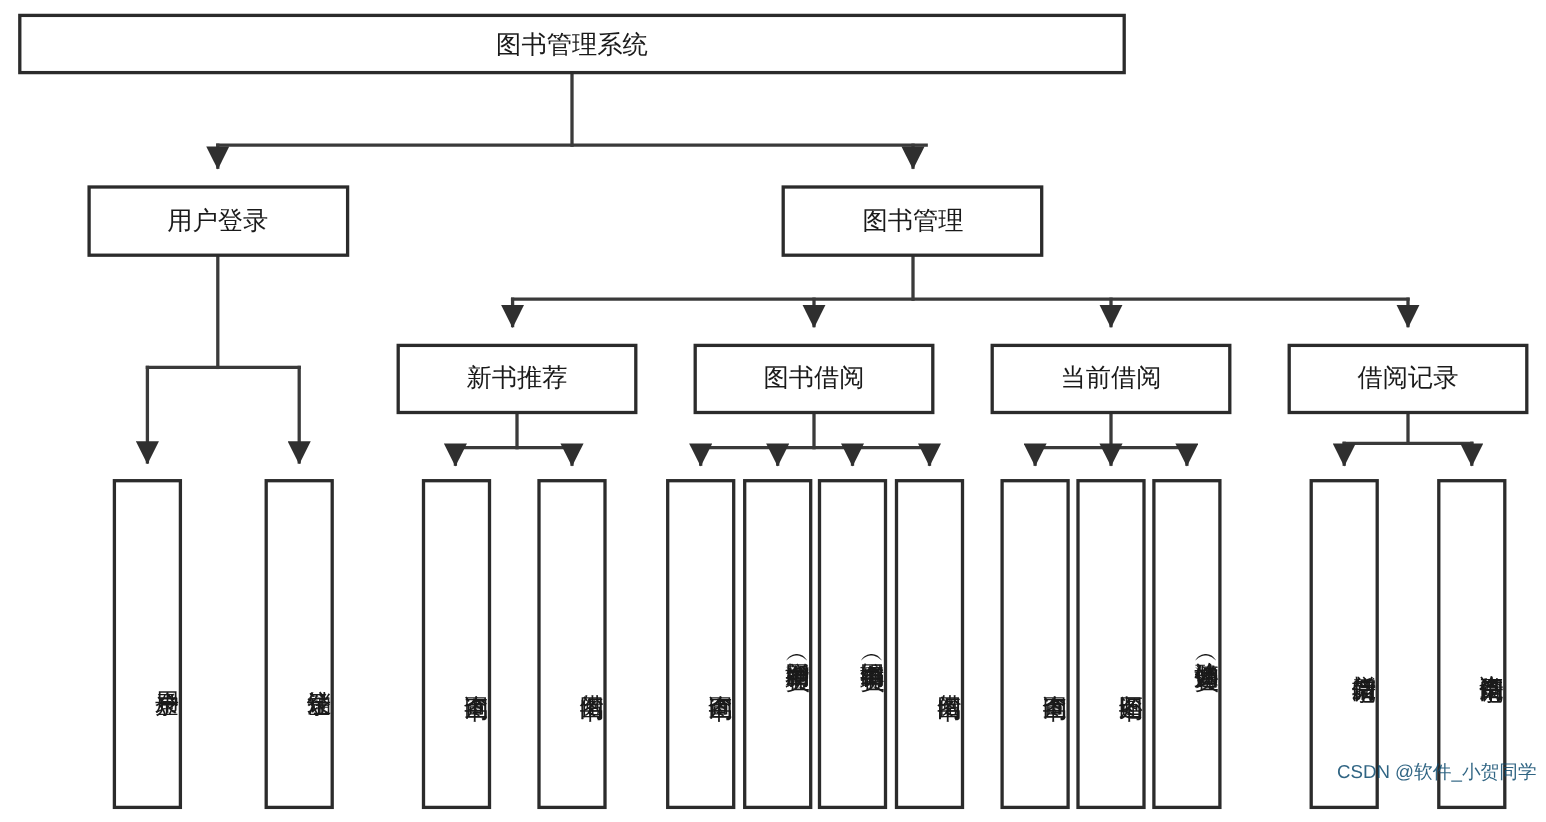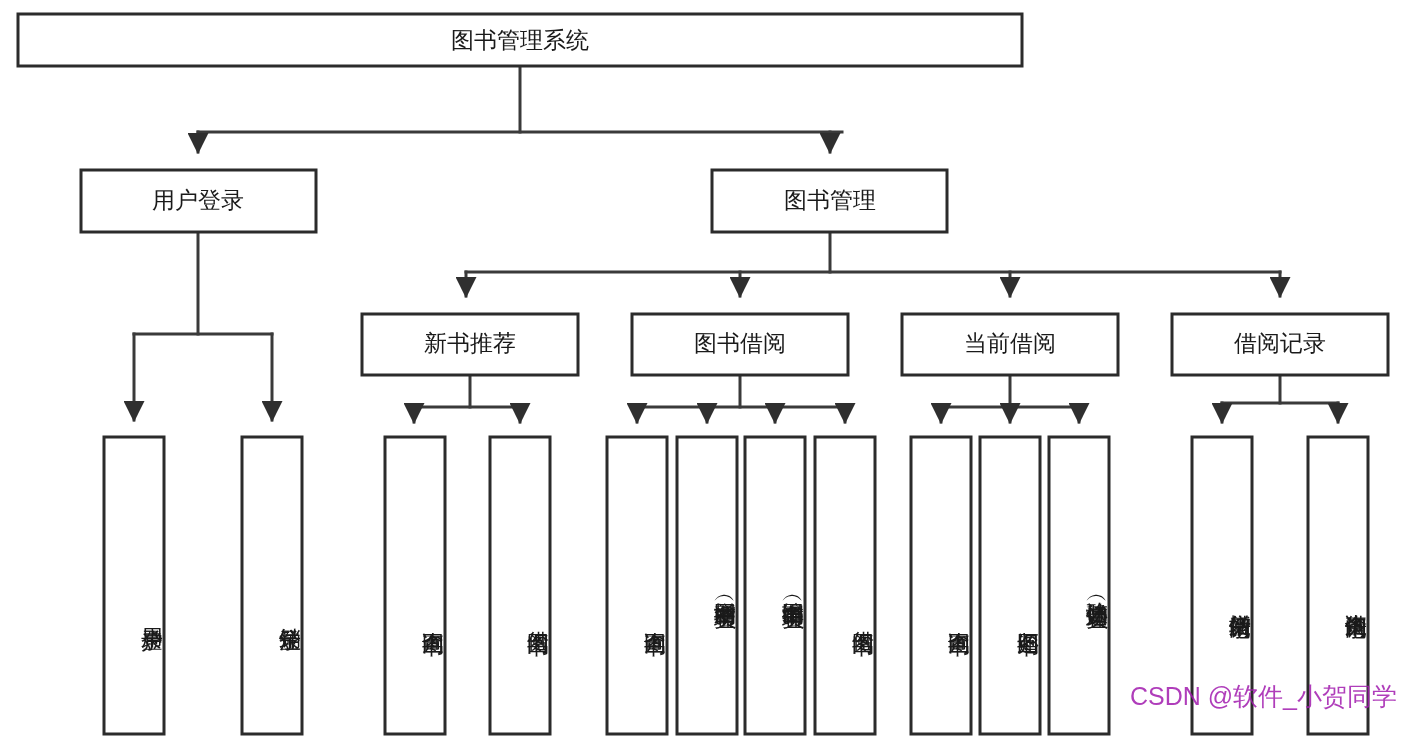--- a/index.html
+++ b/index.html
@@ -23,21 +23,21 @@
     font-family:"Liberation Sans","DejaVu Sans",sans-serif;
     font-size:22px;line-height:1.08;color:#1a1a1a;
     display:flex;align-items:flex-start;justify-content:center;
     letter-spacing:1px;
     white-space:nowrap;
     pointer-events:none;
   }
   .watermark{
     position:absolute;right:8px;bottom:6px;
     font-family:"Liberation Sans","DejaVu Sans",sans-serif;
-    font-size:25px;color:#a21caf;opacity:.85;white-space:nowrap;
+    font-size:17px;color:#0c4a6e;opacity:.85;white-space:nowrap;
   }
 </style>
 </head>
 <body>
 
 <div id="diagram-root">
 
   <svg id="tree" viewBox="0 0 1405 747">
     <defs>
       <marker id="arw" viewBox="0 0 10 10" refX="9" refY="5" markerWidth="7" markerHeight="7" orient="auto-start-reverse">

